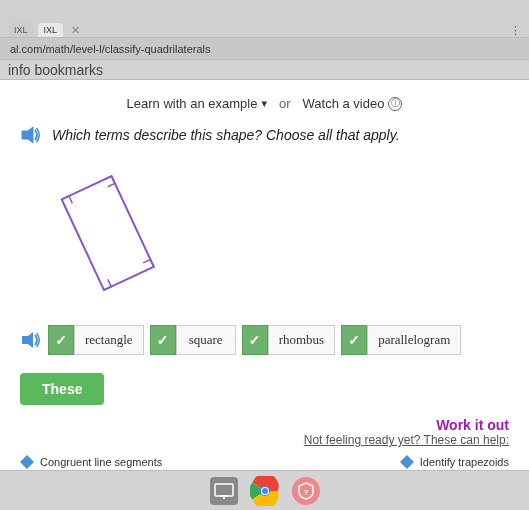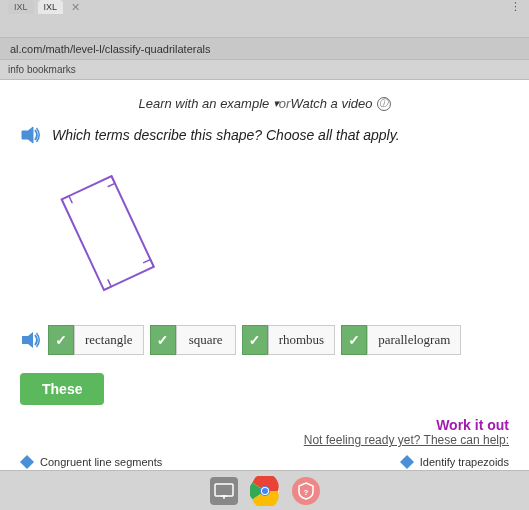--- a/index.html
+++ b/index.html
@@ -10,21 +10,21 @@
       font-family: Arial, sans-serif;
       overflow: hidden;
       position: relative;
     }
 
     
     .browser-chrome {
       background: #d0d0d0;
       height: 38px;
       display: flex;
-      align-items: flex-start;
+      align-items: flex-end;
       padding: 0 8px;
       gap: 4px;
       border-bottom: 1px solid #bbb;
     }
     .tab-bar {
       display: flex;
       align-items: center;
       gap: 4px;
       font-size: 10px;
     }
@@ -51,44 +51,44 @@
       border-bottom: 1px solid #bbb;
     }
 
     
     .bookmarks-bar {
       background: #d4d4d4;
       height: 20px;
       display: flex;
       align-items: center;
       padding: 0 8px;
-      font-size: 10px;
+      font-size: 14px;
       color: #444;
       border-bottom: 1px solid #bbb;
     }
 
     
     .content-area {
       background: #ffffff;
       margin: 0;
       padding: 16px 20px 12px 20px;
       height: calc(510px - 80px);
       position: relative;
       overflow: hidden;
     }
 
     
     .top-bar {
       display: flex;
       align-items: center;
       justify-content: center;
+      gap: 12px;
       margin-bottom: 14px;
       font-size: 13px;
       color: #333;
-      font-style: italic;
     }
     .learn-example {
       color: #333;
       cursor: pointer;
       display: flex;
       align-items: center;
       gap: 4px;
     }
     .or-text {
       color: #666;

